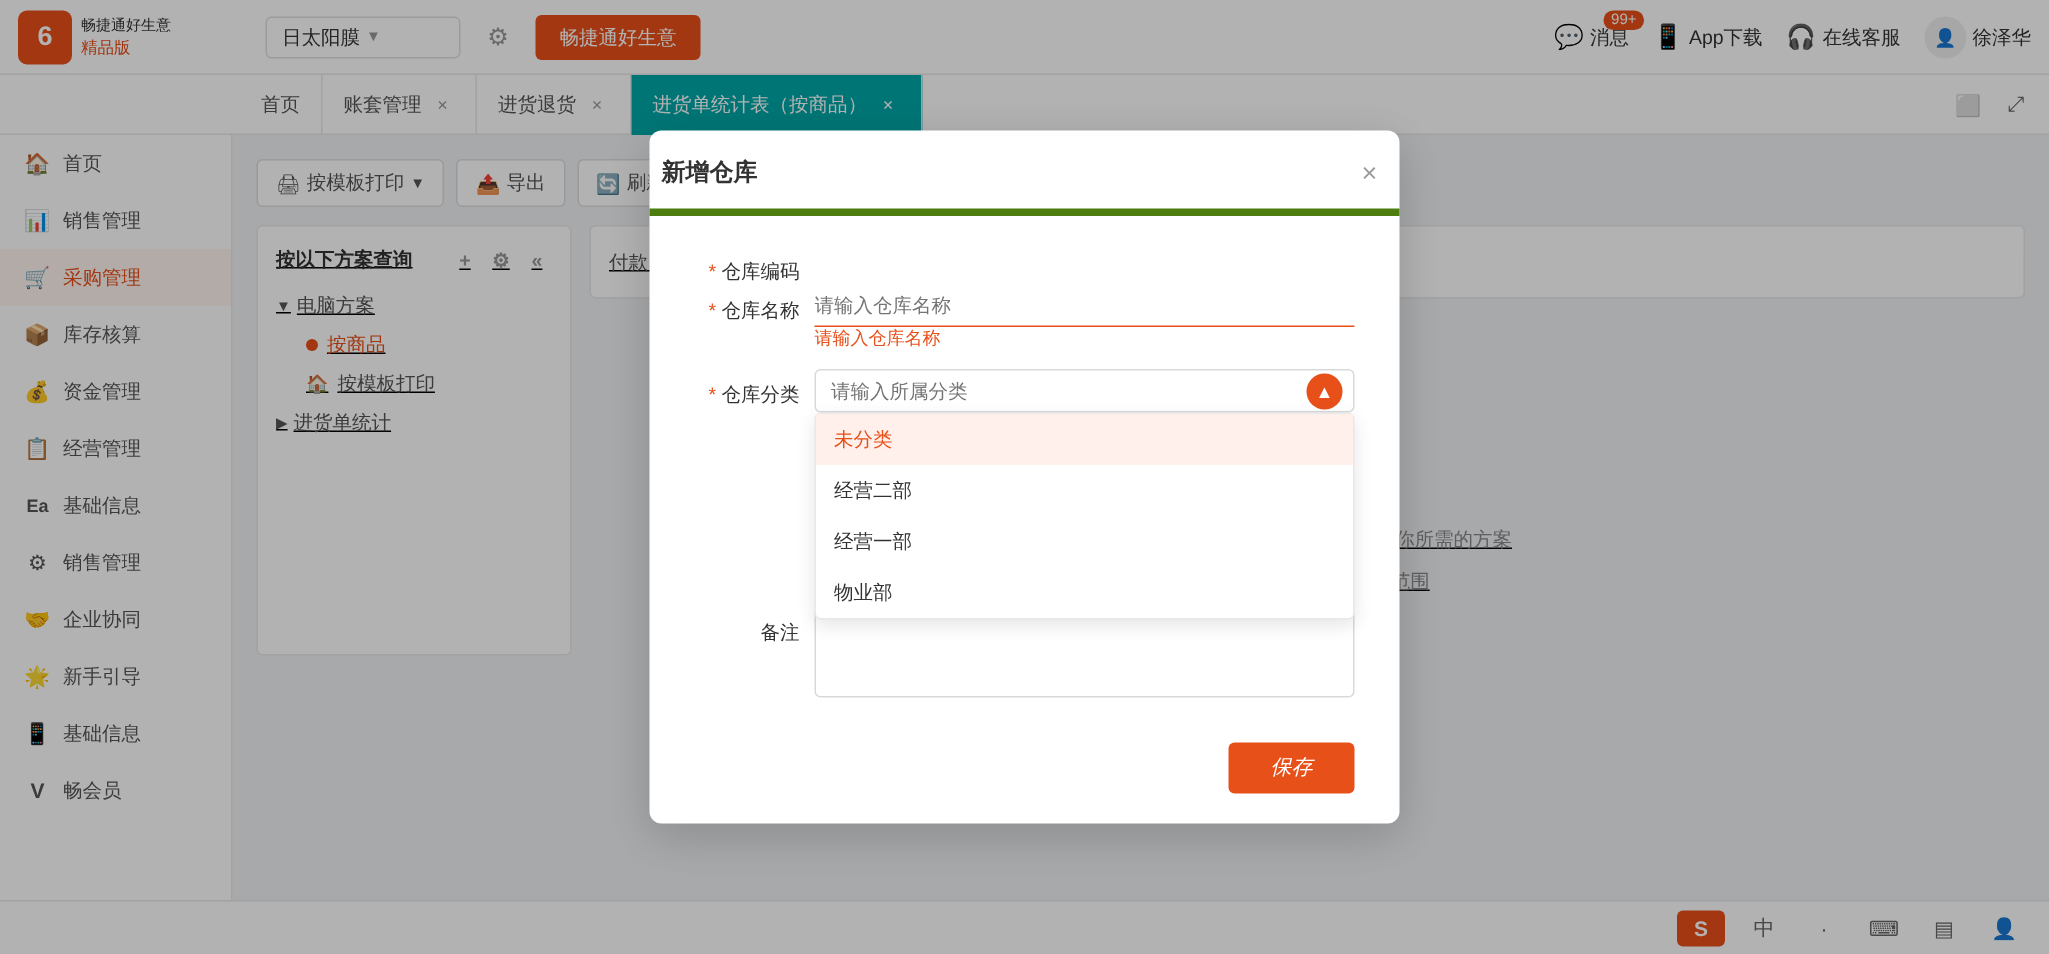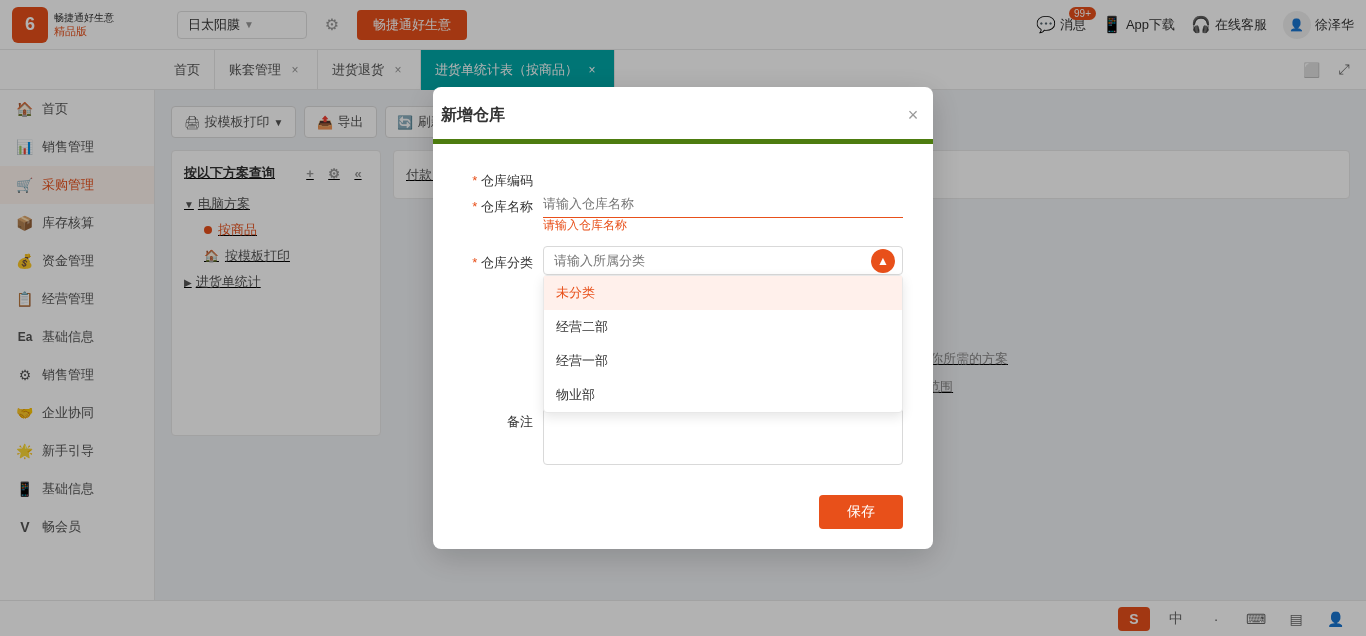--- a/index.html
+++ b/index.html
@@ -190,21 +190,21 @@
       flex: 1; border: 1px solid #d9d9d9; border-radius: 4px;
       padding: 6px 10px; font-size: 13px; outline: none; color: #333;
       resize: none; height: 60px;
     }
     .dialog-footer {
       display: flex; justify-content: flex-end; gap: 10px;
       padding: 10px 30px 20px;
     }
     .btn-save {
       background: #e8501a; color: #fff; border: none; border-radius: 4px;
-      padding: 8px 28px; font-size: 14px; cursor: pointer;
+      padding: 8px 28px; font-size: 14px; cursor: pointer; font-style: italic;
     }
 
     
     .status-bar {
       position: fixed; bottom: 0; left: 0; width: 1366px; height: 36px;
       background: #fff; border-top: 1px solid #e8e8e8;
       display: flex; align-items: center; justify-content: flex-end;
       padding: 0 16px; gap: 12px;
     }
     .status-icon {

